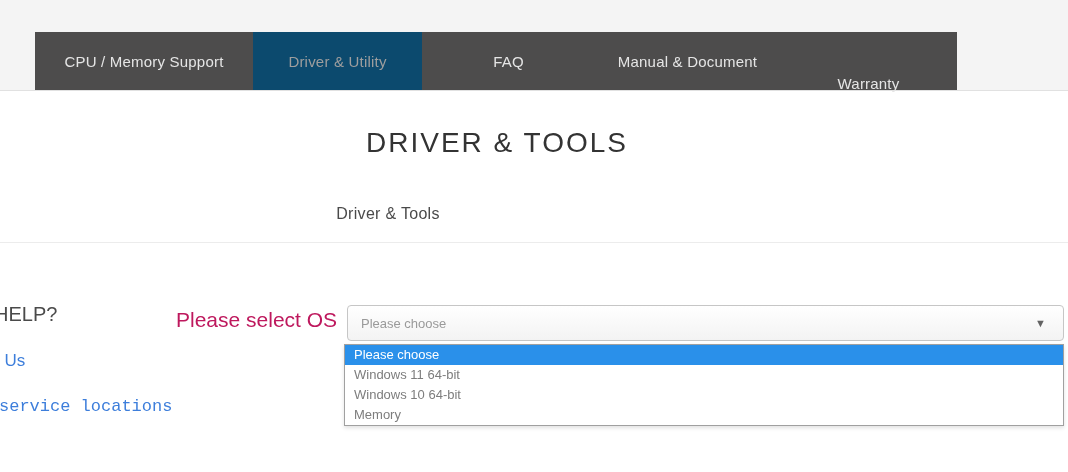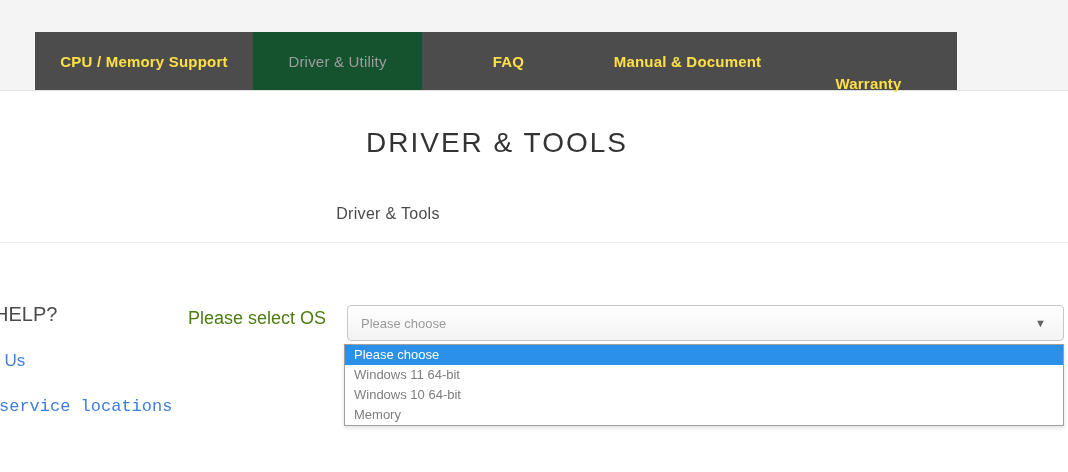--- a/index.html
+++ b/index.html
@@ -13,30 +13,30 @@
   .header-strip{
     position:absolute;left:0;top:0;width:1068px;height:90px;
     background:#f4f4f4;border-bottom:1px solid #e1e1e1;
   }
   .top-tabbar{
     position:absolute;left:35px;top:32px;width:922px;height:58px;
     background:#4d4c4c;display:flex;align-items:stretch;
   }
   .top-tab{
     display:flex;align-items:center;justify-content:center;
-    color:#fde047;font-size:15px;font-weight:bold;cursor:pointer;
+    color:#e5e5e5;font-size:15px;font-weight:normal;cursor:pointer;
     letter-spacing:.2px;
   }
   .top-tab.t0{width:218px;}
   .top-tab.t1{width:169px;}
   .top-tab.t2{width:173px;}
   .top-tab.t3{width:185px;}
   .top-tab.t4{width:177px;margin-top:44px;}
   .top-tab.active{
-    background:#14532d;color:#9e9e9e;font-weight:normal;
+    background:#0c4a6e;color:#9e9e9e;font-weight:normal;
   }
   
   .page-title{
     position:absolute;top:127px;left:497px;transform:translateX(-50%);
     font-size:28px;font-weight:300;color:#333333;letter-spacing:2px;
     white-space:nowrap;
   }
   
   .sub-tabs{
     position:absolute;top:205px;left:0;width:1068px;height:38px;
@@ -56,22 +56,22 @@
     position:absolute;left:-6px;top:303px;
     font-size:20px;color:#4a4a4a;white-space:nowrap;
   }
   .help-link{
     position:absolute;font-size:17px;color:#3d7edb;cursor:pointer;white-space:nowrap;
   }
   .help-link.l0{left:-4px;top:351px;}
   .help-link.l1{left:-1px;top:397px;font-family:Liberation Mono, monospace;}
   
   .os-label{
-    position:absolute;left:188px;top:308px;
-    font-size:18px;color:#4d7c0f;white-space:nowrap;
+    position:absolute;left:176px;top:308px;
+    font-size:21px;color:#be185d;white-space:nowrap;
   }
   .os-select{
     position:absolute;left:347px;top:305px;width:717px;height:36px;
     border:1px solid #c6c6c6;border-radius:4px;box-sizing:border-box;
     background:linear-gradient(#ffffff,#f3f3f3);
     display:flex;align-items:center;cursor:pointer;
   }
   .os-select .value{
     font-size:13px;color:#9a9a9a;padding-left:13px;flex:1;
   }

